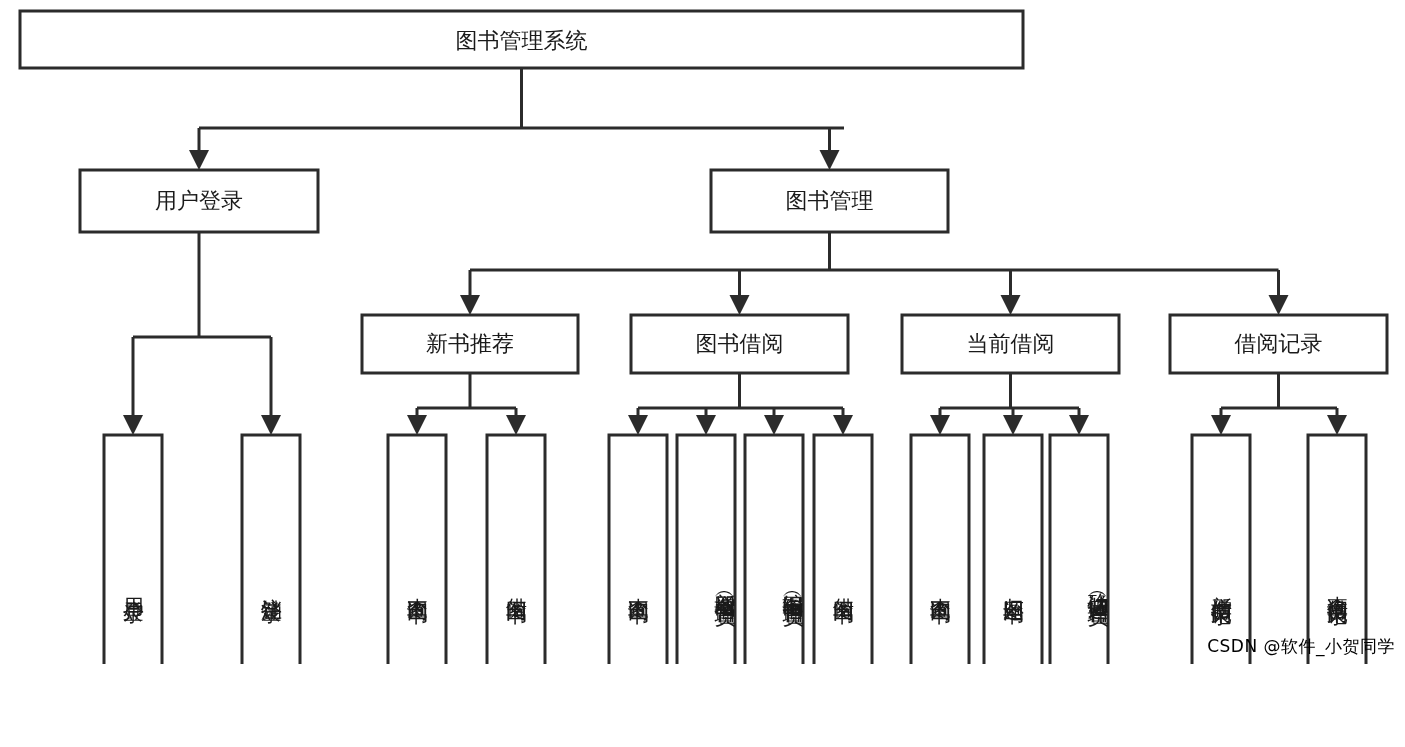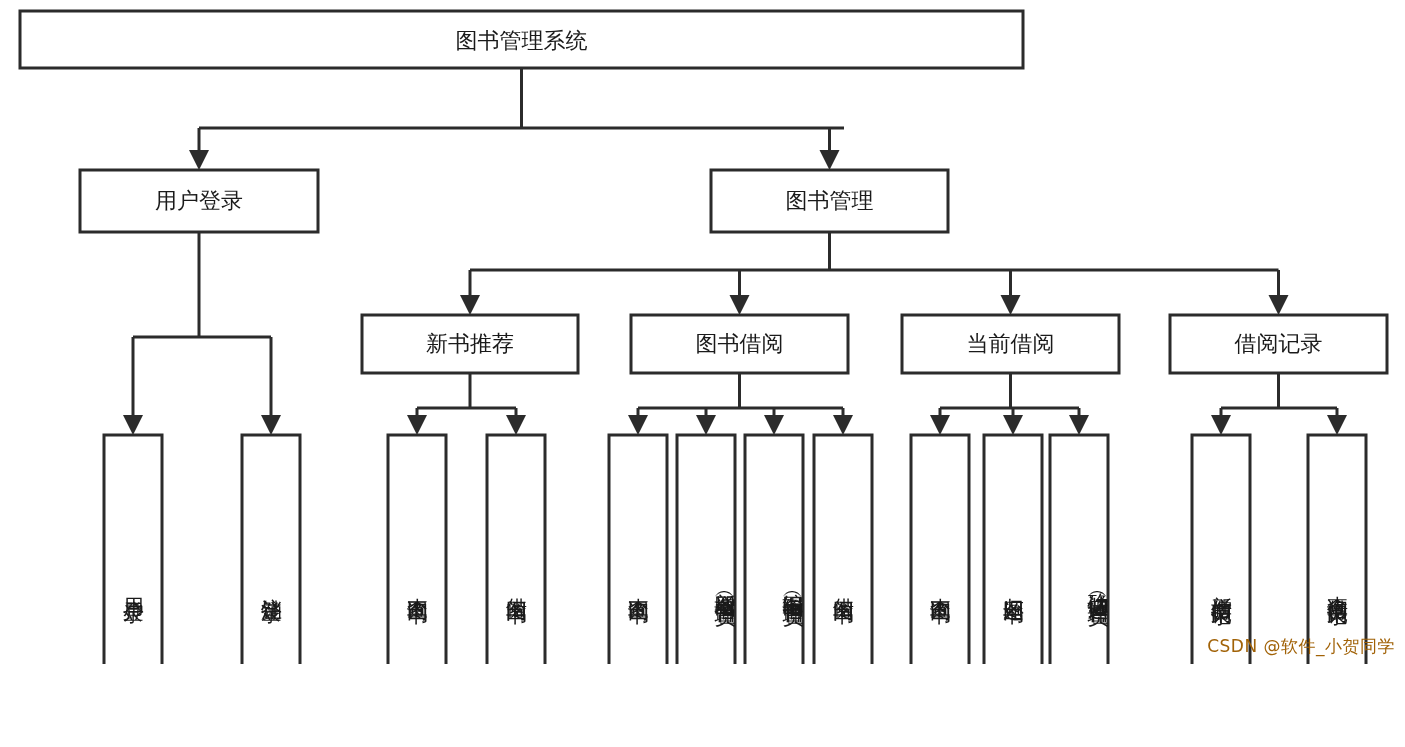--- a/index.html
+++ b/index.html
@@ -61,21 +61,21 @@
     color: #1a1a1a;
     white-space: nowrap;
     pointer-events: none;
   }
   .watermark {
     position: absolute;
     right: 10px;
     bottom: 6px;
     font-family: "DejaVu Sans", "Liberation Sans", sans-serif;
     font-size: 17px;
-    color: #a16207;
+    color: #000000;
     letter-spacing: 0.5px;
     white-space: nowrap;
   }
 </style>
 </head>
 <body>
 
 <div id="diagram-root">
 
   <svg id="tree-svg" viewBox="0 0 1405 747">

